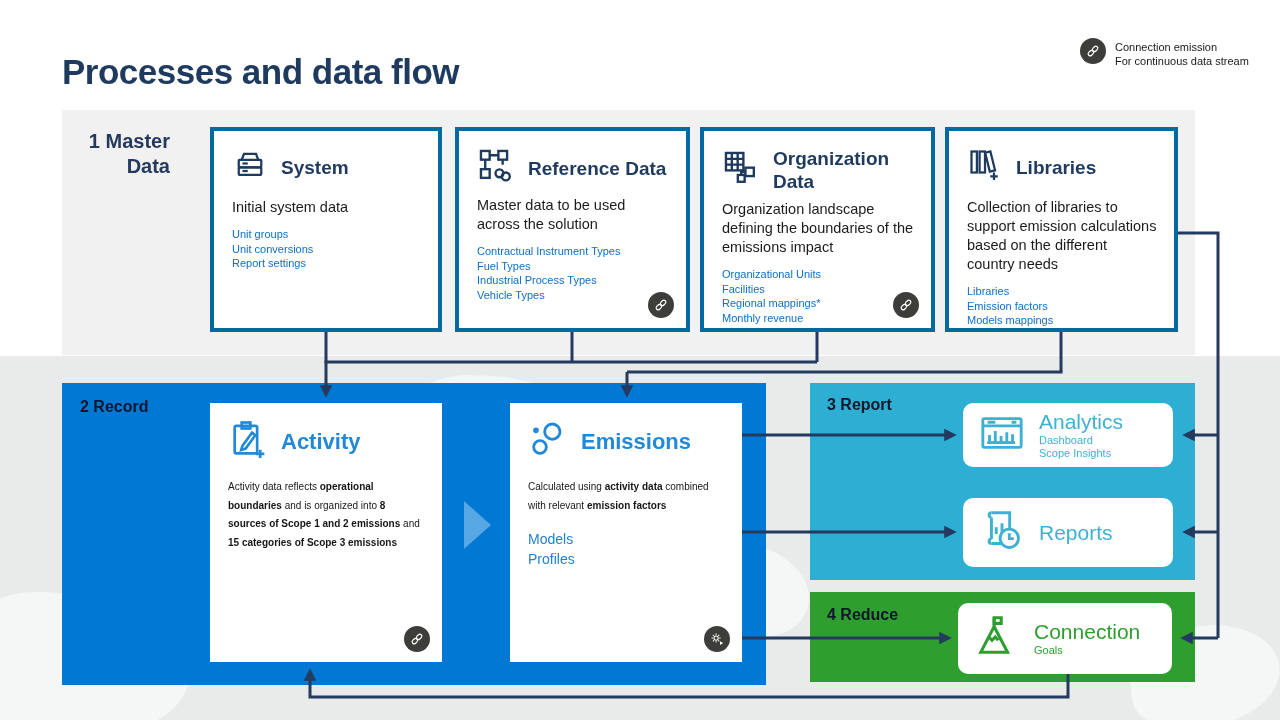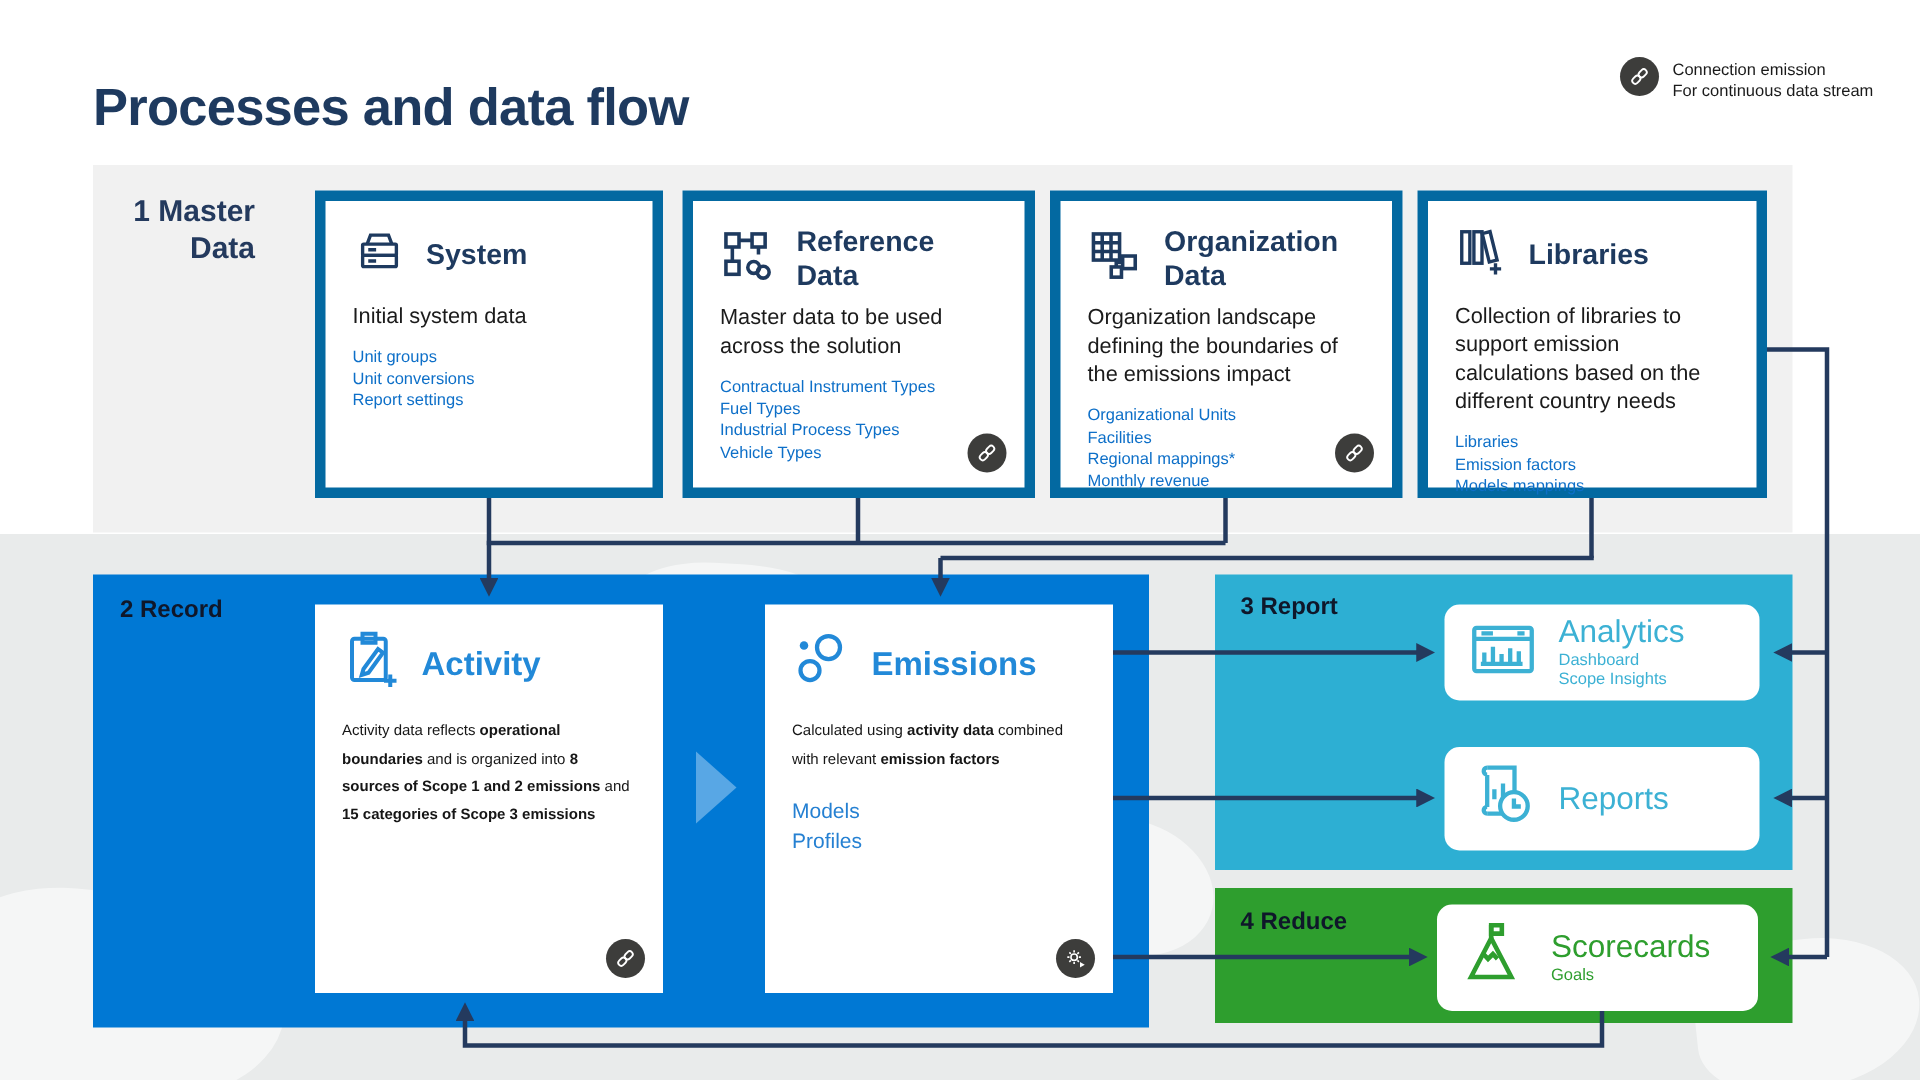--- a/index.html
+++ b/index.html
@@ -27,21 +27,21 @@
   .dot-badge { width:26px; height:26px; border-radius:50%; background:#3d3d3b;
     display:flex; align-items:center; justify-content:center; flex:0 0 auto; }
   .card .dot-badge { position:absolute; right:12px; bottom:10px; }
 
   
   .master-band { position:absolute; left:62px; top:110px; width:1133px; height:245px; background:#f1f1f1; }
   .sec-label-dark { position:absolute; left:74px; top:129px; width:96px; text-align:right;
     font-size:20px; font-weight:bold; color:#243a5e; line-height:25px; }
 
   .card { position:absolute; background:#fff; z-index:10; }
-  .mcard { top:127px; height:205px; border:7px solid #0369a1; padding:16px 16px 12px 18px; }
+  .mcard { top:127px; height:205px; border:4px solid #0369a1; padding:16px 16px 12px 18px; }
   .mcard .trow { display:flex; align-items:center; gap:13px; }
   .mcard .ticon { color:#1e3a5f; flex:0 0 auto; }
   .mcard .ttl { font-size:19px; font-weight:600; color:#1e3a5f; line-height:23px; }
   .mcard .desc { margin-top:11px; font-size:14.5px; color:#1b1b1b; line-height:19px; }
   .links { margin-top:10px; }
   .lnk { font-size:11px; color:#0d6fc8; line-height:14.5px; cursor:pointer; }
   .card-system { left:210px; width:232px; }
   .card-reference { left:455px; width:235px; }
   .card-organization { left:700px; width:235px; }
   .card-libraries { left:945px; width:233px; }
@@ -318,21 +318,21 @@
   <div class="card scard green card-scorecards">
     <span class="ticon">
       <svg width="46" height="46" viewBox="0 0 24 24" fill="none" stroke="currentColor" stroke-width="1.6">
         <path d="M3.5 20 L10.5 6.5 L17.5 20 Z"></path>
         <path d="M7.8 12 l1.6 1.7 1.7 -1.7 1.6 1.7"></path>
         <path d="M10.5 6.5 V1.8"></path>
         <path d="M10.5 2 h3.7 v2.9 h-3.7 z"></path>
       </svg>
     </span>
     <div>
-      <div class="ttl">Scorecards</div>
+      <div class="ttl">Connection</div>
       <div class="links">
         <div class="lnk">Goals</div>
       </div>
     </div>
   </div>
 
   <svg class="overlay" width="1280" height="720" viewBox="0 0 1280 720">
     <defs>
       <marker id="ah" viewBox="0 0 10 10" refX="7" refY="5" markerWidth="4.2" markerHeight="4.2" orient="auto">
         <path d="M0 0 L10 5 L0 10 z" fill="#243a5e"></path>

